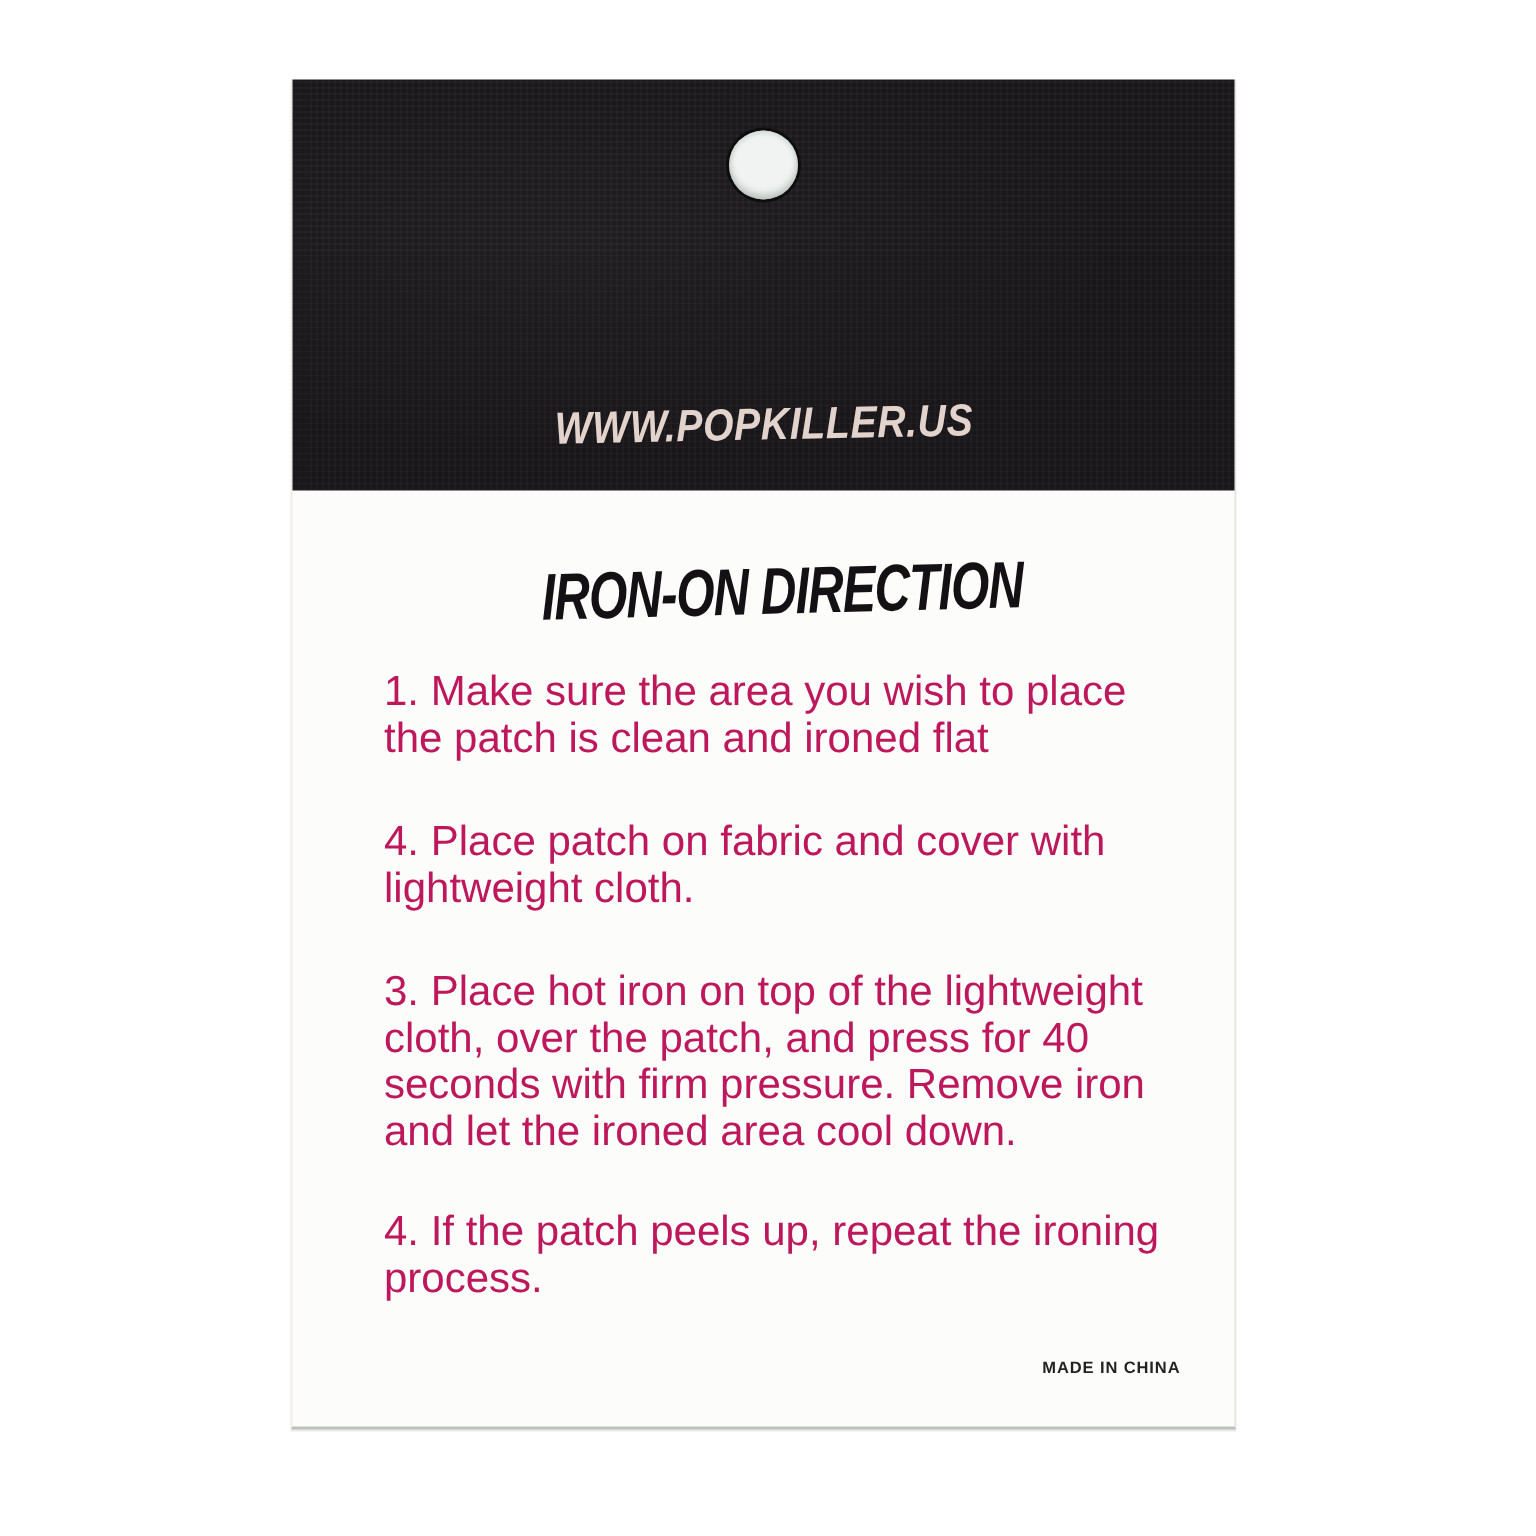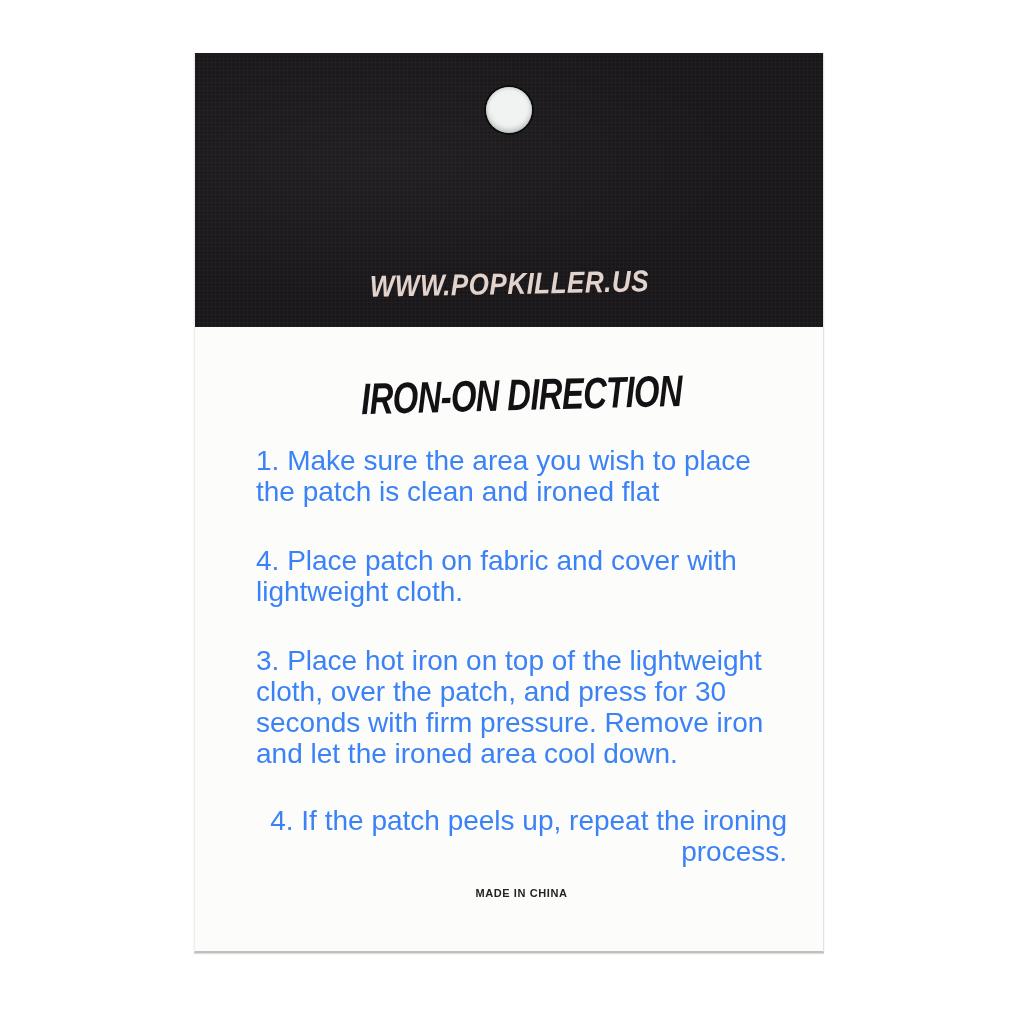--- a/index.html
+++ b/index.html
@@ -92,29 +92,29 @@
     color: #141114;
     transform: rotate(-1.5deg) scaleX(0.75);
     transform-origin: center;
   }
 
   .instruction {
     margin: 0 0 38px 0;
     font-size: 28px;
     line-height: 31px;
     white-space: pre-line;
-    color: #3b82f6;
+    color: #be185d;
   }
   .instruction.first { margin-top: 26px; }
   .instruction.third { margin-bottom: 36px; }
-  .instruction.last  { margin-bottom: 0; text-align: right; }
+  .instruction.last  { margin-bottom: 0; }
 
   .made-in {
-    margin-top: 19px;
-    text-align: center;
+    margin-top: 38px;
+    text-align: right;
     font-size: 11px;
     line-height: 14px;
     font-weight: 700;
     letter-spacing: 0.6px;
     color: #232323;
   }
 </style>
 </head>
 <body>
 
@@ -129,21 +129,21 @@
     <div class="tag-body">
       <div class="direction-title">IRON-ON DIRECTION</div>
 
       <p class="instruction first">1. Make sure the area you wish to place
 the patch is clean and ironed flat</p>
 
       <p class="instruction">4. Place patch on fabric and cover with
 lightweight cloth.</p>
 
       <p class="instruction third">3. Place hot iron on top of the lightweight
-cloth, over the patch, and press for 30
+cloth, over the patch, and press for 40
 seconds with firm pressure. Remove iron
 and let the ironed area cool down.</p>
 
       <p class="instruction last">4. If the patch peels up, repeat the ironing
 process.</p>
 
       <div class="made-in">MADE IN CHINA</div>
     </div>
 
   </div>

